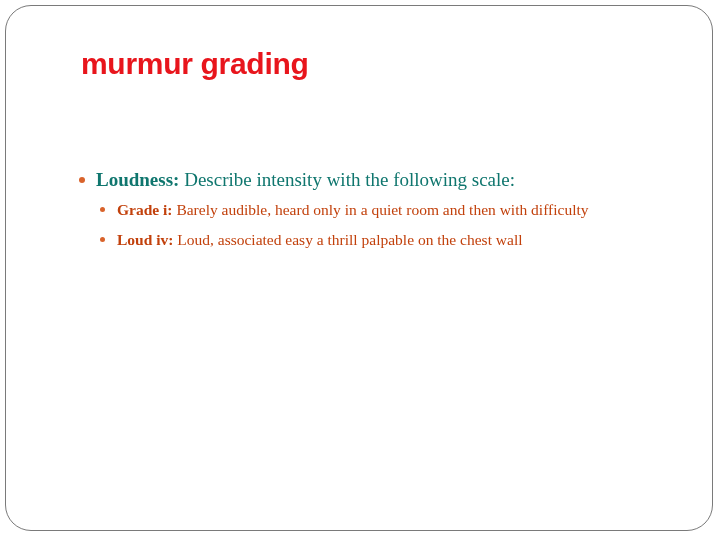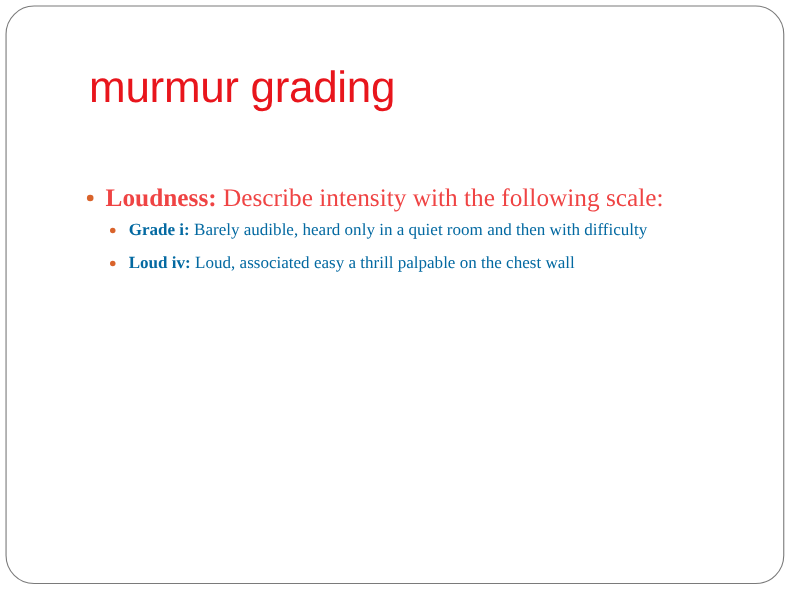--- a/index.html
+++ b/index.html
@@ -13,47 +13,47 @@
     .slide-frame {
       position: absolute;
       left: 5px; top: 5px;
       width: 708px; height: 526px;
       border: 1.5px solid #7a7a7a;
       border-radius: 26px;
       box-sizing: border-box;
     }
     .title {
       position: absolute;
-      left: 81px; top: 58px;
+      left: 81px; top: 47px;
       font-family: "Liberation Sans", sans-serif;
-      font-size: 40px;
+      font-size: 30px;
       color: #e8151c;
       letter-spacing: -0.3px;
       margin: 0;
-      font-weight: normal;
+      font-weight: bold;
     }
     .content {
       position: absolute;
       left: 79px; top: 168px;
       width: 600px;
     }
     .lvl1 {
       position: relative;
       padding-left: 17px;
-      font-size: 23px;
-      color: #ef4444;
+      font-size: 19px;
+      color: #0f766e;
       line-height: 24px;
       margin-bottom: 7px;
     }
     .lvl2 {
       position: relative;
       margin-left: 38px;
       padding-left: 0;
       font-size: 15.5px;
-      color: #0369a1;
+      color: #c2410c;
       line-height: 22px;
       margin-bottom: 7.5px;
     }
     .bullet {
       position: absolute;
       width: 6px; height: 6px;
       border-radius: 50%;
       background: #d9632b;
     }
     .lvl1 .bullet { left: 0; top: 9px; }

